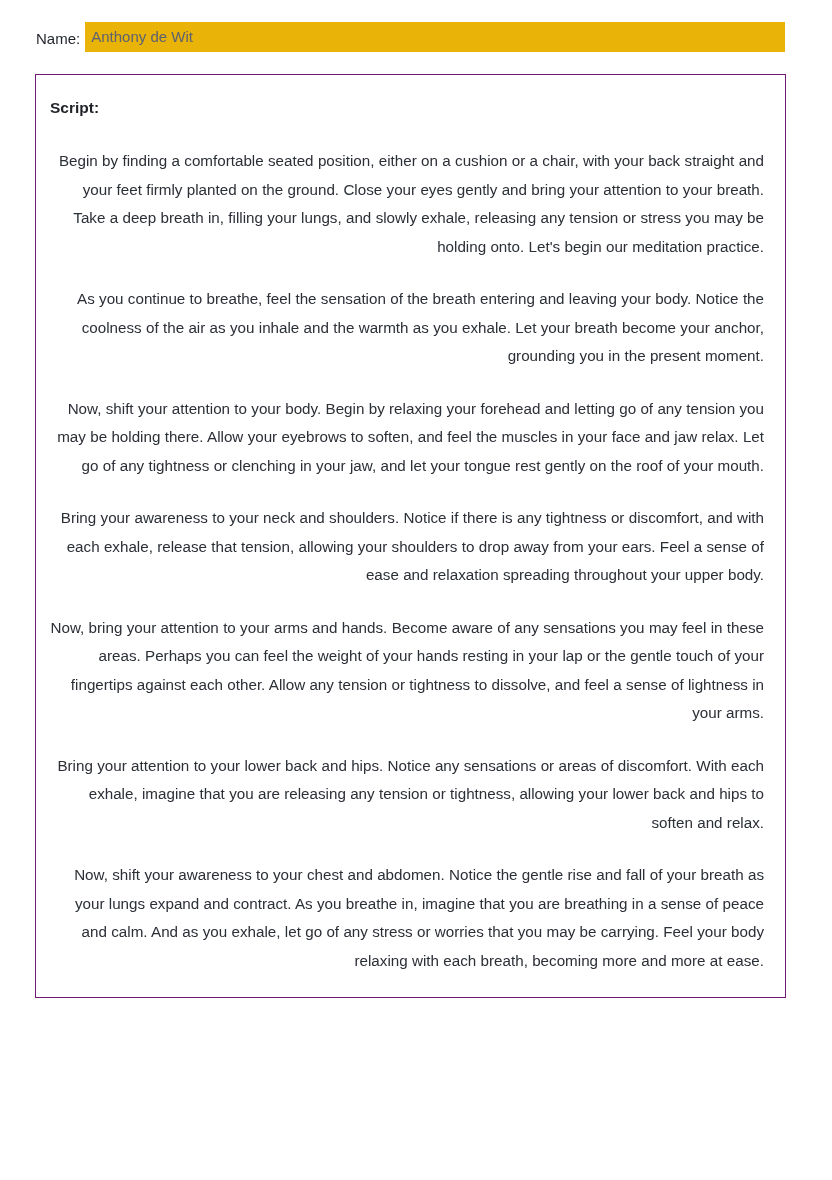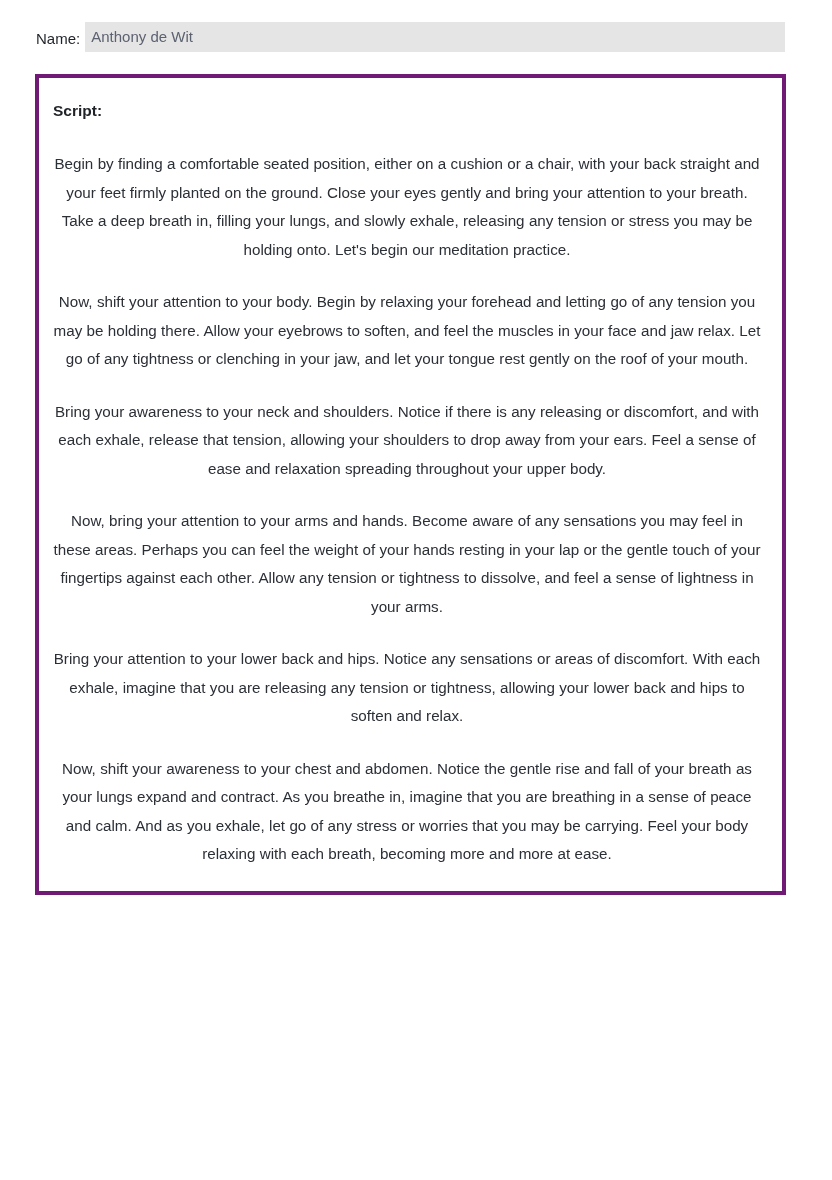--- a/index.html
+++ b/index.html
@@ -51,56 +51,56 @@
   .meta-label {
     flex: 0 0 auto;
     font-size: 15px;
     line-height: 26px;
     color: #1f2328;
     padding-right: 5px;
     white-space: nowrap;
   }
   .meta-value {
     flex: 1 1 auto;
-    background: #e5e5e5;
+    background: #eab308;
     font-size: 15px;
     line-height: 26px;
     color: #5c6270;
     padding: 2px 12px 2px 6px;
     min-height: 26px;
     box-sizing: border-box;
     overflow: hidden;
     white-space: nowrap;
   }
 
   
   .script-card {
     margin: 22px 46px 0 35px;
-    border: 4px solid #701a75;
+    border: 1px solid #701a75;
     background: #ffffff;
     box-sizing: border-box;
     padding: 16px 21px 22px 14px;
   }
   .script-heading {
     margin: 0;
     padding: 6px 0 0 0;
     font-size: 15.5px;
     line-height: 22px;
     font-weight: bold;
     color: #1f2328;
   }
   .script-body {
     padding-top: 4px;
   }
   .script-body p {
     margin: 16px 0 24px 0;
     font-size: 15.2px;
     line-height: 28.5px;
     color: #2b2f36;
-    text-align: center;
+    text-align: right;
     word-spacing: 0.1px;
   }
   .script-body p:first-child {
     margin-top: 24px;
   }
   .script-body p:last-child {
     margin-bottom: 0;
   }
 </style>
 </head>
@@ -118,22 +118,23 @@
 
 
   </div>
 
   <div class="script-card">
 
     <h2 class="script-heading">Script:</h2>
 
     <div class="script-body">
       <p>Begin by finding a comfortable seated position, either on a cushion or a chair, with your back straight and your feet firmly planted on the ground. Close your eyes gently and bring your attention to your breath. Take a deep breath in, filling your lungs, and slowly exhale, releasing any tension or stress you may be holding onto. Let's begin our meditation practice.</p>
+      <p>As you continue to breathe, feel the sensation of the breath entering and leaving your body. Notice the coolness of the air as you inhale and the warmth as you exhale. Let your breath become your anchor, grounding you in the present moment.</p>
       <p>Now, shift your attention to your body. Begin by relaxing your forehead and letting go of any tension you may be holding there. Allow your eyebrows to soften, and feel the muscles in your face and jaw relax. Let go of any tightness or clenching in your jaw, and let your tongue rest gently on the roof of your mouth.</p>
-      <p>Bring your awareness to your neck and shoulders. Notice if there is any releasing or discomfort, and with each exhale, release that tension, allowing your shoulders to drop away from your ears. Feel a sense of ease and relaxation spreading throughout your upper body.</p>
+      <p>Bring your awareness to your neck and shoulders. Notice if there is any tightness or discomfort, and with each exhale, release that tension, allowing your shoulders to drop away from your ears. Feel a sense of ease and relaxation spreading throughout your upper body.</p>
       <p>Now, bring your attention to your arms and hands. Become aware of any sensations you may feel in these areas. Perhaps you can feel the weight of your hands resting in your lap or the gentle touch of your fingertips against each other. Allow any tension or tightness to dissolve, and feel a sense of lightness in your arms.</p>
       <p>Bring your attention to your lower back and hips. Notice any sensations or areas of discomfort. With each exhale, imagine that you are releasing any tension or tightness, allowing your lower back and hips to soften and relax.</p>
       <p>Now, shift your awareness to your chest and abdomen. Notice the gentle rise and fall of your breath as your lungs expand and contract. As you breathe in, imagine that you are breathing in a sense of peace and calm. And as you exhale, let go of any stress or worries that you may be carrying. Feel your body relaxing with each breath, becoming more and more at ease.</p>
     </div>
 
   </div>
 
 </div>
 
 </body></html>

